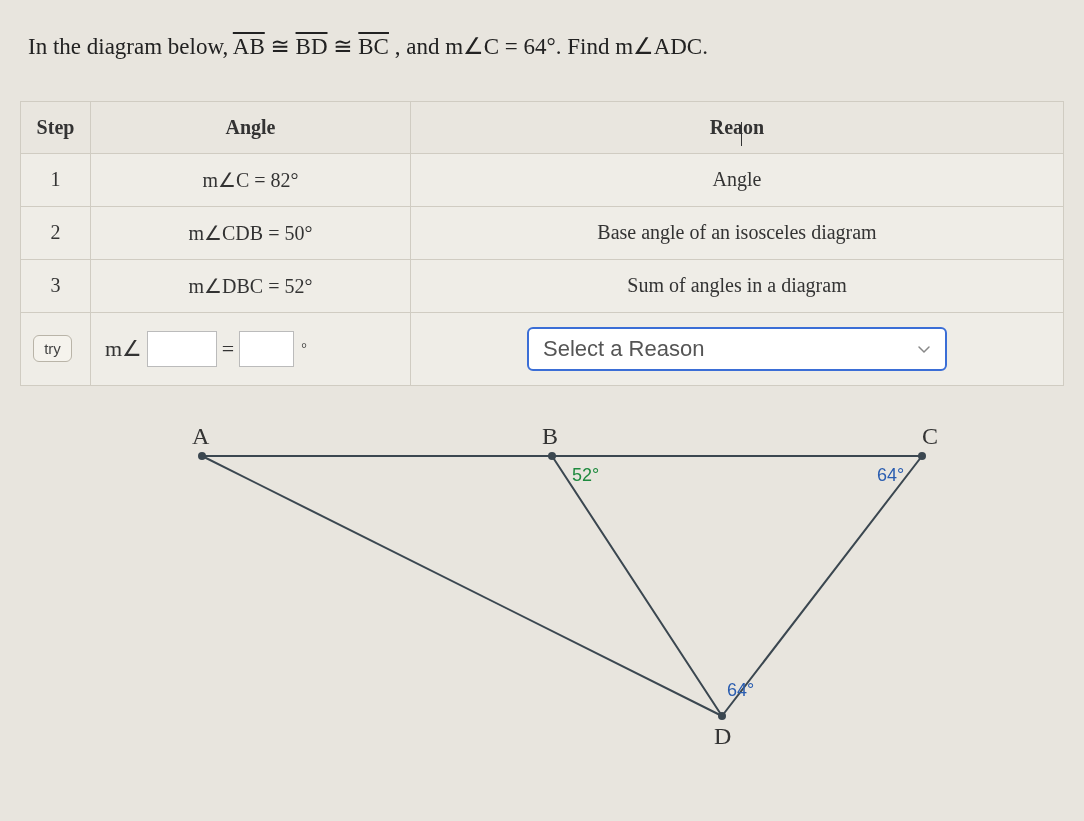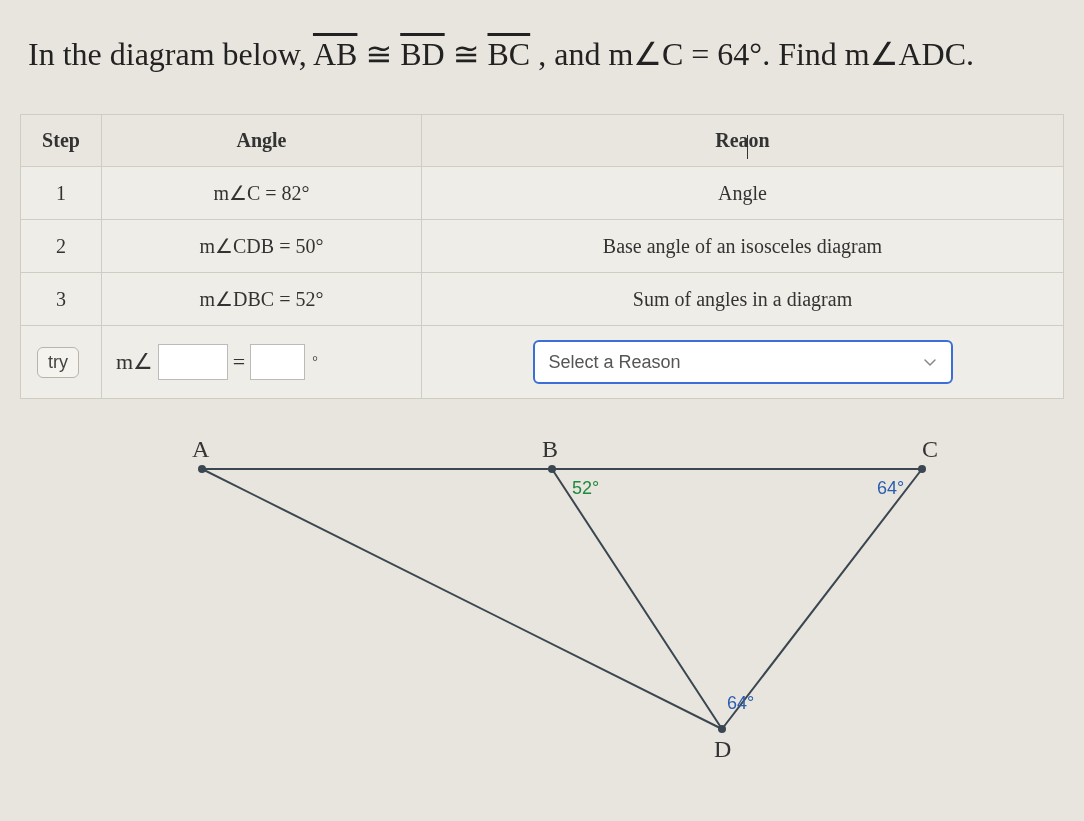--- a/index.html
+++ b/index.html
@@ -6,57 +6,57 @@
   body {
     width: 1084px;
     height: 821px;
     background: #e8e5de;
     font-family: Georgia, 'Times New Roman', serif;
     color: #333;
     padding: 30px 20px;
     overflow: hidden;
   }
   .question {
-    font-size: 32px;
+    font-size: 23px;
     line-height: 1.5;
     margin-bottom: 36px;
     padding: 0 8px;
     color: #222;
   }
   .overline { text-decoration: overline; }
 
   .proof-table {
     width: 100%;
     border-collapse: collapse;
     background: #efede7;
     margin-bottom: 30px;
   }
   .proof-table th, .proof-table td {
     border: 1px solid #d0ccc2;
-    padding: 14px 16px;
+    padding: 14px 10px;
     text-align: center;
     font-size: 20px;
     vertical-align: middle;
   }
   .proof-table th {
     background: #e9e6df;
     font-weight: bold;
     font-size: 20px;
     color: #333;
   }
   .col-step { width: 70px; }
   .col-angle { width: 320px; }
   .col-reason { }
 
   .try-btn {
     display: inline-block;
     border: 1px solid #b9b4a8;
     border-radius: 6px;
     padding: 4px 10px;
-    font-size: 18px;
+    font-size: 15px;
     background: #f5f3ed;
     color: #444;
     margin-right: 6px;
     vertical-align: middle;
     cursor: pointer;
     font-family: Arial, sans-serif;
   }
   .angle-input-wrap {
     display: inline-flex;
     align-items: center;
@@ -81,21 +81,21 @@
   .reason-select {
     display: inline-flex;
     align-items: center;
     justify-content: space-between;
     width: 420px;
     height: 44px;
     border: 2px solid #3b6ed6;
     border-radius: 6px;
     background: #fff;
     padding: 0 14px;
-    font-size: 18px;
+    font-size: 22px;
     color: #555;
     cursor: pointer;
     font-family: Arial, sans-serif;
   }
   .chev {
     font-size: 14px;
     color: #888;
   }
 
   .cursor-caret {

